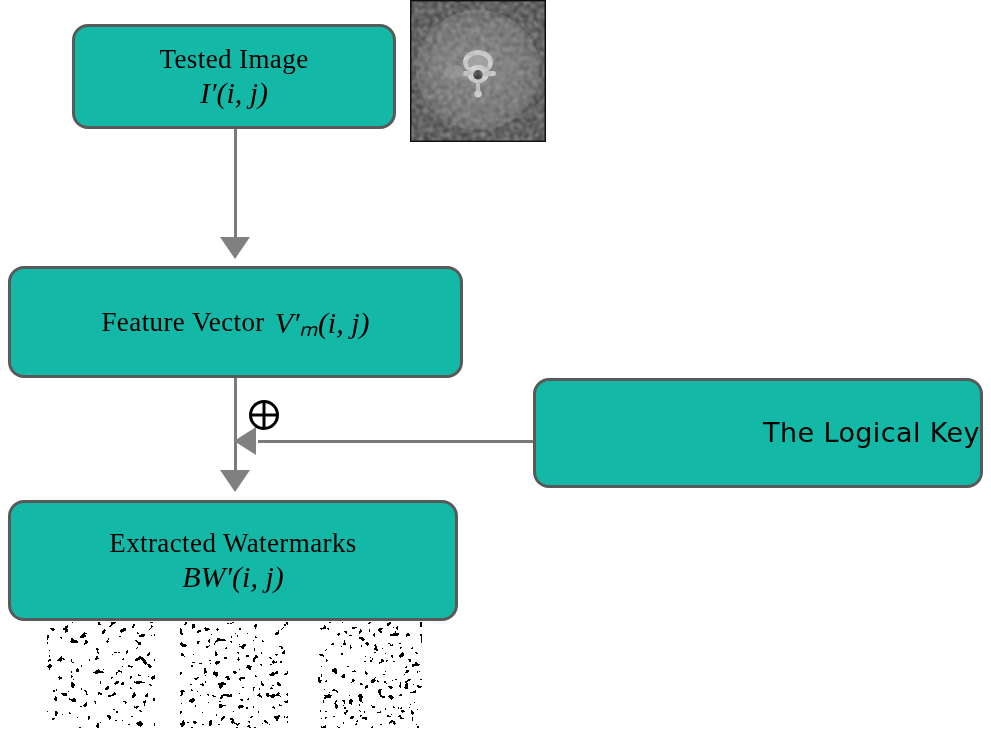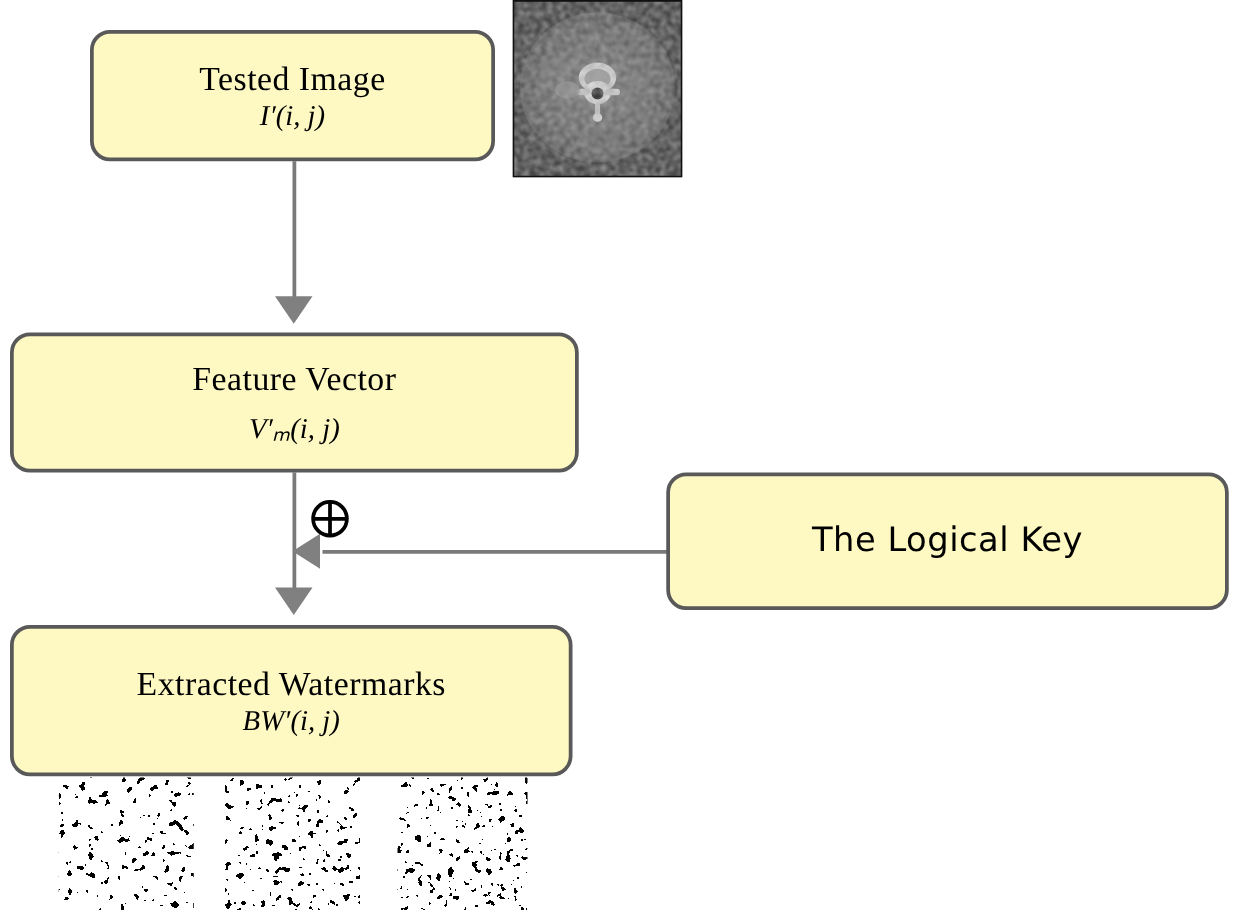--- a/index.html
+++ b/index.html
@@ -17,54 +17,54 @@
     position: relative;
     width: 991px;
     height: 733px;
     background: #ffffff;
   }
   .node {
     position: absolute;
     box-sizing: border-box;
     border: 3px solid #595959;
     border-radius: 16px;
-    background: #fef9c3;
+    background: #14b8a6;
     display: flex;
     flex-direction: column;
     align-items: center;
     justify-content: center;
     text-align: center;
     color: #000000;
     line-height: 1.12;
     z-index: 3;
   }
   .node .line1 {
     font-size: 27px;
     letter-spacing: 0.4px;
     white-space: nowrap;
   }
   .node .line2 {
-    font-size: 23px;
+    font-size: 30px;
     font-style: italic;
     white-space: nowrap;
     margin-top: 2px;
   }
   .node.inline-row {
-    flex-direction: column;
+    flex-direction: row;
     gap: 10px;
   }
   
   #node-tested-image {
     left: 72px;  top: 24px;  width: 324px; height: 105px;
   }
   #node-feature-vector {
     left: 8px;   top: 266px; width: 455px; height: 112px;
   }
   #node-logical-key {
-    left: 533px; top: 378px; width: 450px; height: 110px;
+    left: 533px; top: 378px; width: 450px; height: 110px; align-items: flex-end;
   }
   #node-extracted-watermarks {
     left: 8px;   top: 500px; width: 450px; height: 121px;
   }
   .key-l1 { font-size: 26px; font-family: "DejaVu Sans", sans-serif; font-weight: 400; }
   .key-l2 { font-size: 26px; font-style: italic; font-family: "DejaVu Sans", sans-serif; }
   .vline {
     position: absolute;
     width: 3px;
     background: #7a7a7a;

